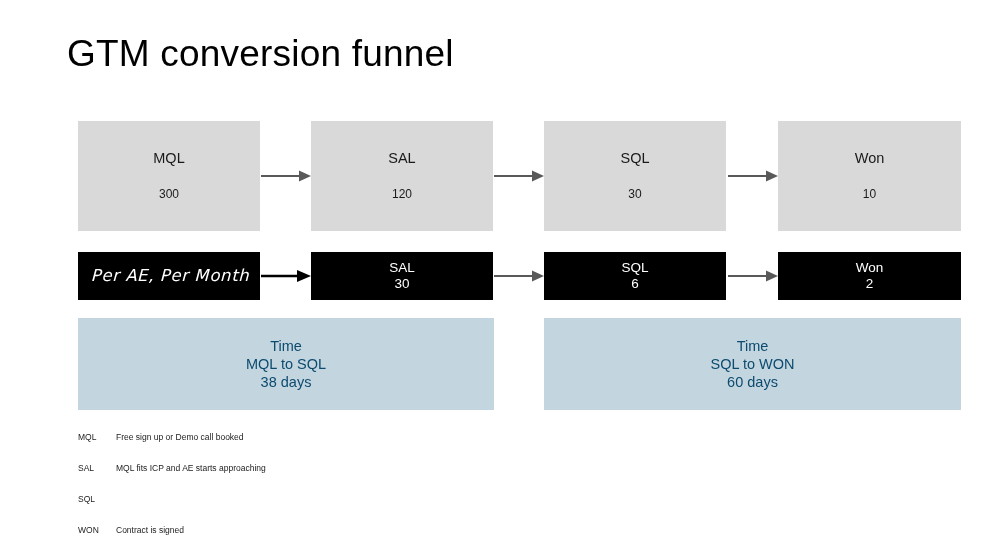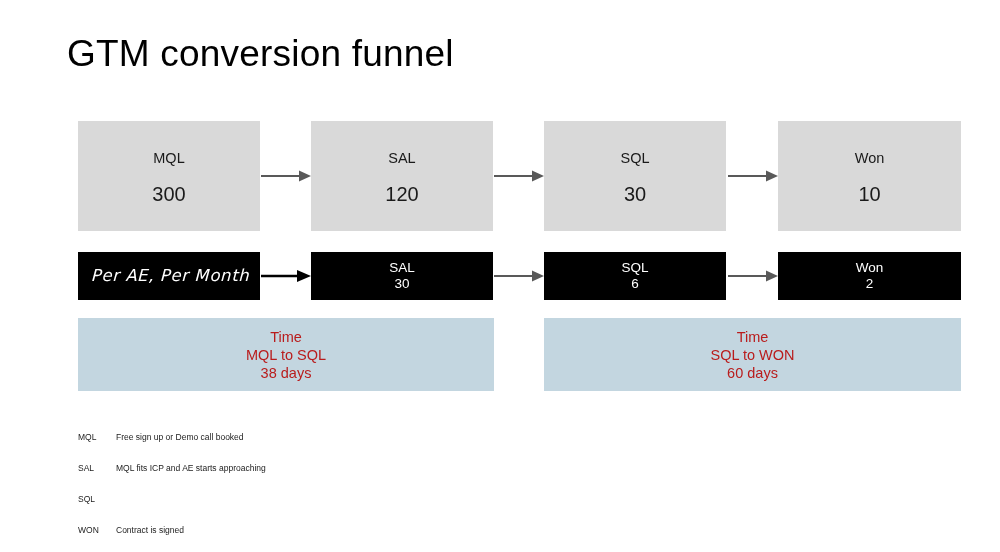--- a/index.html
+++ b/index.html
@@ -52,21 +52,21 @@
     height: 110px;
     background: #d9d9d9;
     color: #1a1a1a;
   }
   .row1 .node .stage-label {
     font-size: 14.5px;
     line-height: 18px;
     margin-bottom: 18px;
   }
   .row1 .node .stage-value {
-    font-size: 20px;
+    font-size: 12px;
     line-height: 18px;
   }
 
   
   .row2 .node {
     top: 252px;
     height: 48px;
     background: #000000;
     color: #ffffff;
   }
@@ -89,23 +89,23 @@
     font-size: 16.5px;
     line-height: 20px;
     color: #ffffff;
     letter-spacing: 0.6px;
     transform: skewX(-4deg);
   }
 
   
   .row3 .node {
     top: 318px;
-    height: 73px;
+    height: 92px;
     background: #c3d6e0;
-    color: #b91c1c;
+    color: #0c4a6e;
   }
   .row3 .node .t-line {
     font-size: 14.5px;
     line-height: 18px;
   }
 
   
   .arrow {
     position: absolute;
     height: 14px;

